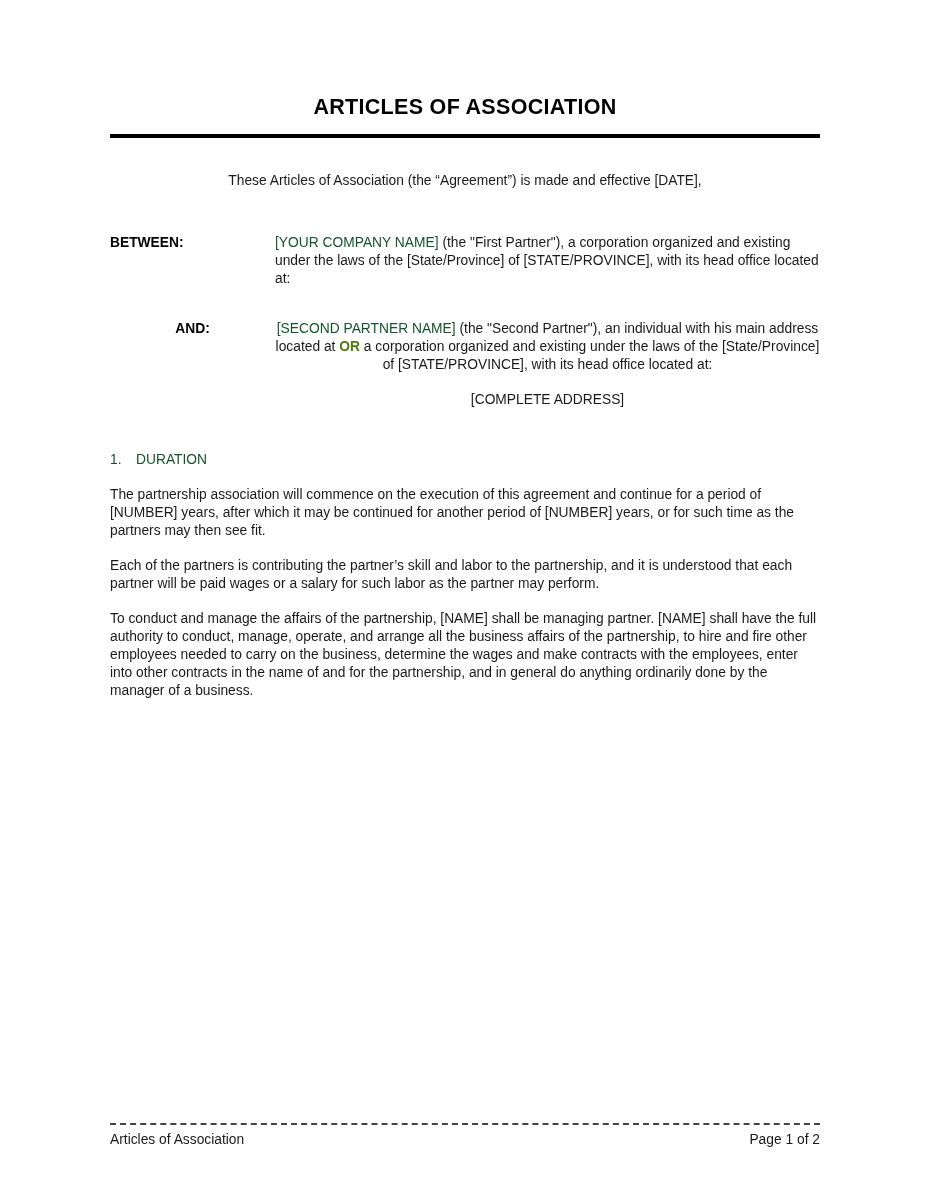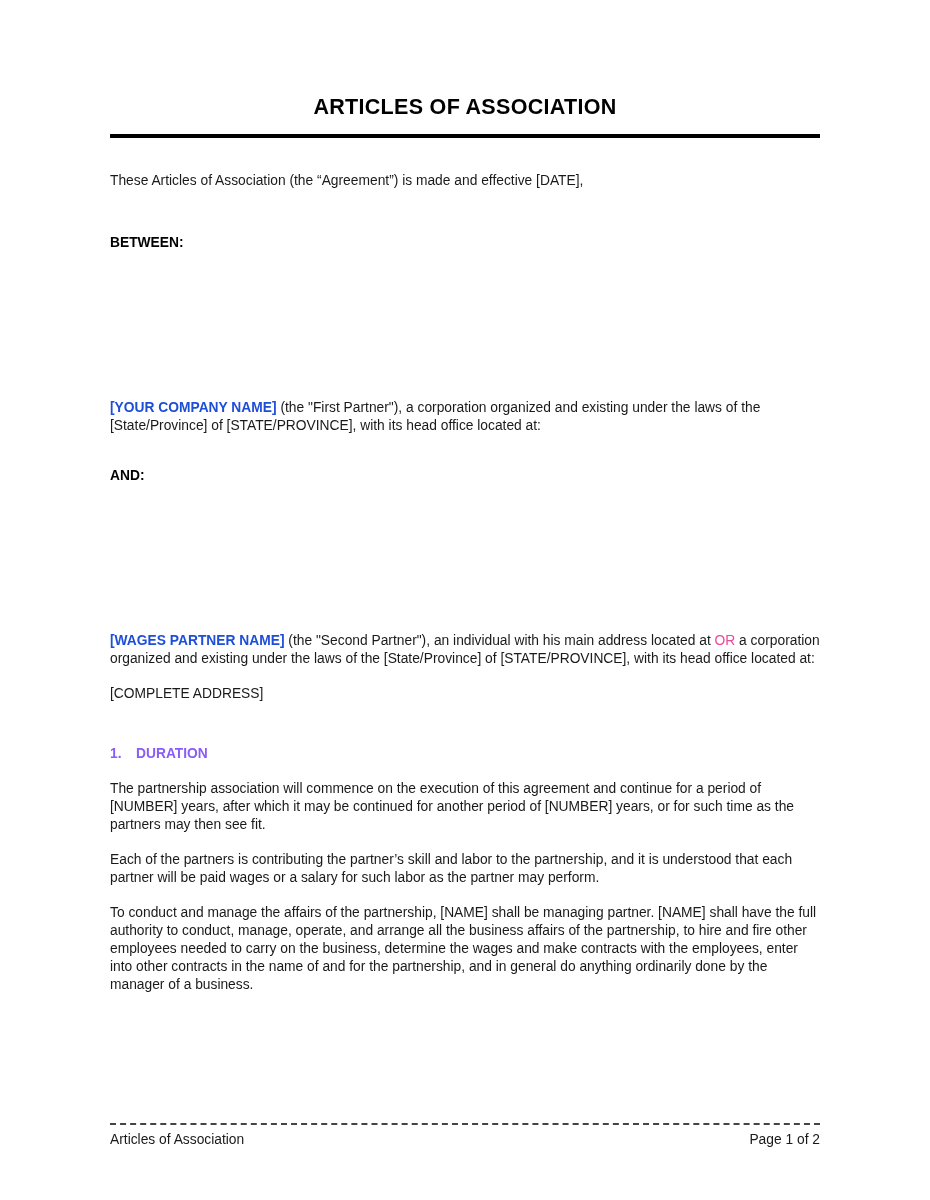--- a/index.html
+++ b/index.html
@@ -32,43 +32,43 @@
     line-height: 26px;
   }
   .title-rule {
     margin-top: 14px;
     height: 4px;
     background: #000000;
     border: none;
   }
   .intro {
     margin-top: 34px;
+    text-align: center;
   }
   .party-row {
     display: flex;
     align-items: flex-start;
-    flex-direction: column;
   }
   .party-row.first { margin-top: 44px; }
-  .party-row.second { margin-top: 32px; }
+  .party-row.second { margin-top: 32px; text-align: center; }
   .party-label {
     width: 165px;
     flex: 0 0 165px;
     font-weight: bold;
     color: #000000;
   }
   .party-body { flex: 1 1 auto; }
-  .party-name { font-weight: bold; color: #1d4ed8; }
-  .or-word { color: #ec4899; }
+  .party-name { font-weight: normal; color: #14532d; }
+  .or-word { color: #4d7c0f; font-weight: bold; }
   .party-address { margin-top: 17px; }
   .agreement-para { margin-top: 35px; }
   .section-heading {
     margin-top: 42px;
-    font-weight: bold;
-    color: #8b5cf6;
+    font-weight: normal;
+    color: #14532d;
   }
   .section-number {
     display: inline-block;
     width: 26px;
   }
   .section-body { margin-top: 17px; }
   .footer {
     position: absolute;
     left: 110px;
     right: 110px;
@@ -95,21 +95,21 @@
     <div class="party-row first">
       <div class="party-label">BETWEEN:</div>
       <div class="party-body">
         <p><span class="party-name">[YOUR COMPANY NAME]</span><span> (the "First Partner"), a corporation organized and existing under the laws of the [State/Province] of [STATE/PROVINCE], with its head office located at:</span></p>
       </div>
     </div>
 
     <div class="party-row second">
       <div class="party-label">AND:</div>
       <div class="party-body">
-        <p><span class="party-name">[WAGES PARTNER NAME]</span><span> (the "Second Partner"), an individual with his main address located at </span><span class="or-word">OR</span><span> a corporation organized and existing under the laws of the [State/Province] of [STATE/PROVINCE], with its head office located at:</span></p>
+        <p><span class="party-name">[SECOND PARTNER NAME]</span><span> (the "Second Partner"), an individual with his main address located at </span><span class="or-word">OR</span><span> a corporation organized and existing under the laws of the [State/Province] of [STATE/PROVINCE], with its head office located at:</span></p>
         <p class="party-address">[COMPLETE ADDRESS]</p>
       </div>
     </div>
 
 
     <div class="section-heading">
       <span class="section-number">1.</span><span>DURATION</span>
     </div>
     <p class="section-body">The partnership association will commence on the execution of this agreement and continue for a period of [NUMBER] years, after which it may be continued for another period of [NUMBER] years, or for such time as the partners may then see fit.</p>
 

